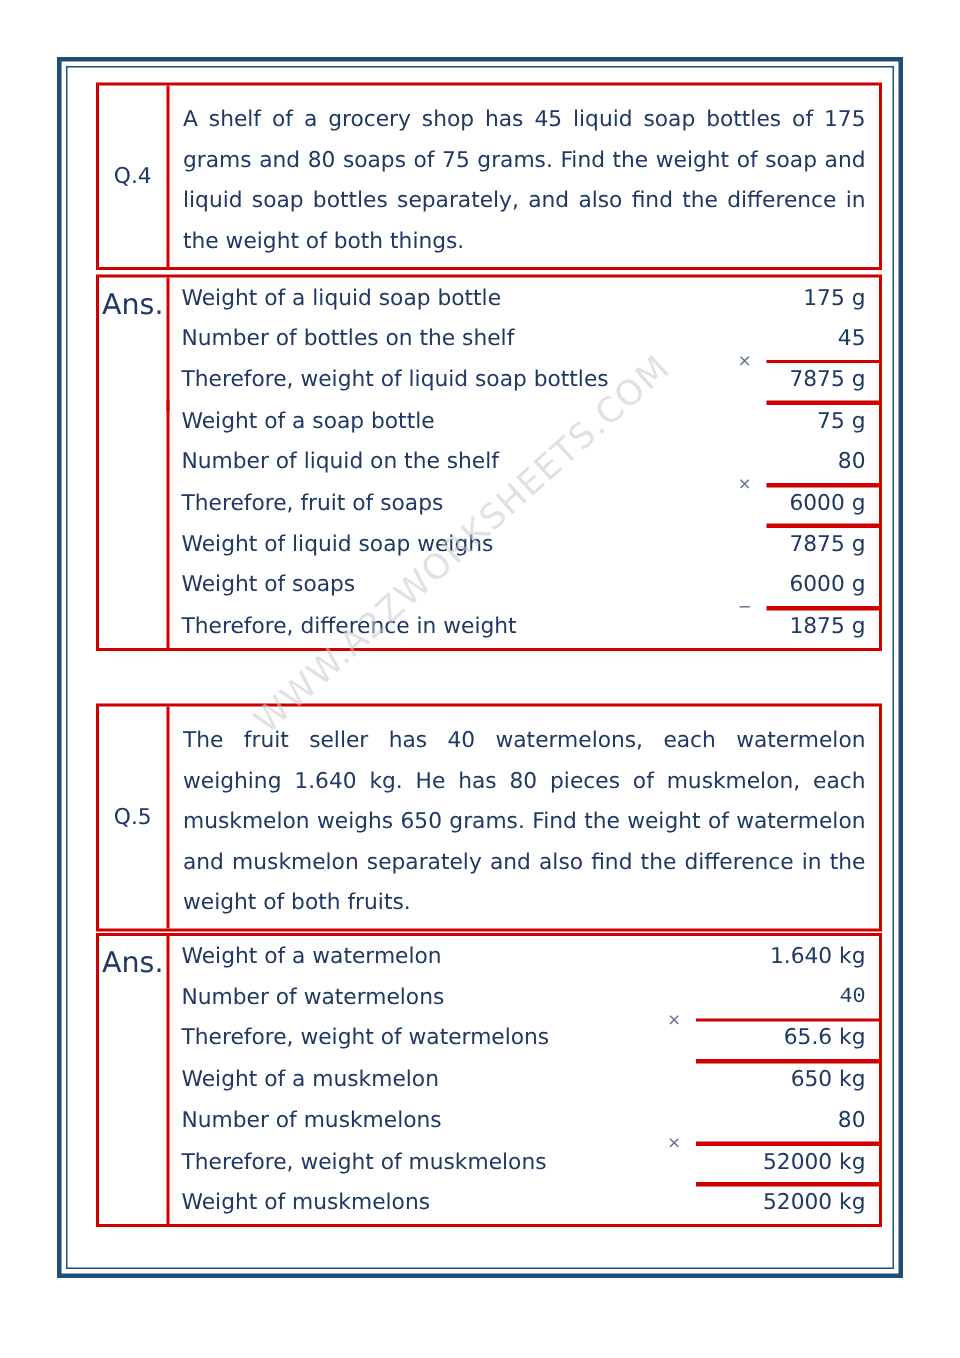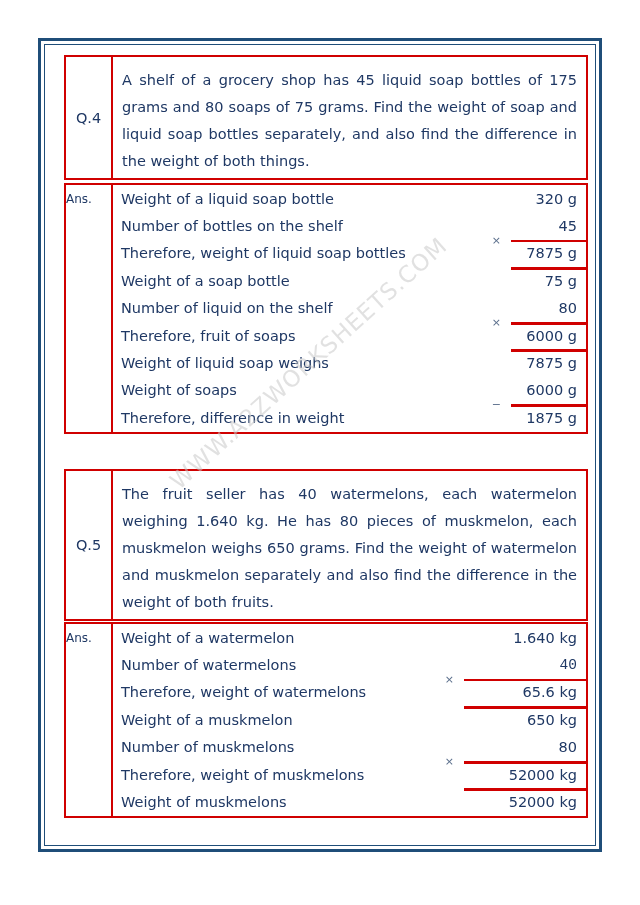--- a/index.html
+++ b/index.html
@@ -109,22 +109,22 @@
     display: flex;
     background: #fff;
     z-index: 2;
   }
   .anum {
     width: 47px;
     flex: 0 0 47px;
     border-right: 2.5px solid #d00000;
     box-sizing: border-box;
     padding-top: 7px;
-    text-align: left;
-    font-size: 12px;
+    text-align: center;
+    font-size: 19px;
   }
   .arows {
     flex: 1 1 auto;
     position: relative;
     box-sizing: border-box;
   }
 
   .arow {
     position: relative;
     height: 27.4px;
@@ -184,21 +184,21 @@
       <div class="qblock" id="q4-block" style="top:10px;">
         <div class="qnum">Q.4</div>
         <div class="qtext">A shelf of a grocery shop has 45 liquid soap bottles of 175 grams and 80 soaps of 75 grams. Find the weight of soap and liquid soap bottles separately, and also find the difference in the weight of both things.</div>
       </div>
 
       <div class="ablock" id="q4-ans" style="top:138px;">
         <div class="anum">Ans.</div>
         <div class="arows" id="q4-rows">
             <div class="arow">
               <span class="label">Weight of a liquid soap bottle</span>
-              <span class="value" style="width: 66px;">320 g</span>
+              <span class="value" style="width: 66px;">175 g</span>
             </div>
             <div class="arow">
               <span class="op" style="right: 85px;">×</span>
               <span class="label">Number of bottles on the shelf</span>
               <span class="value" style="width: 66px;">45</span>
             </div>
             <div class="arow">
               <span class="label">Therefore, weight of liquid soap bottles</span>
               <span class="value" style="width: 66px;">7875 g</span>
             </div>

